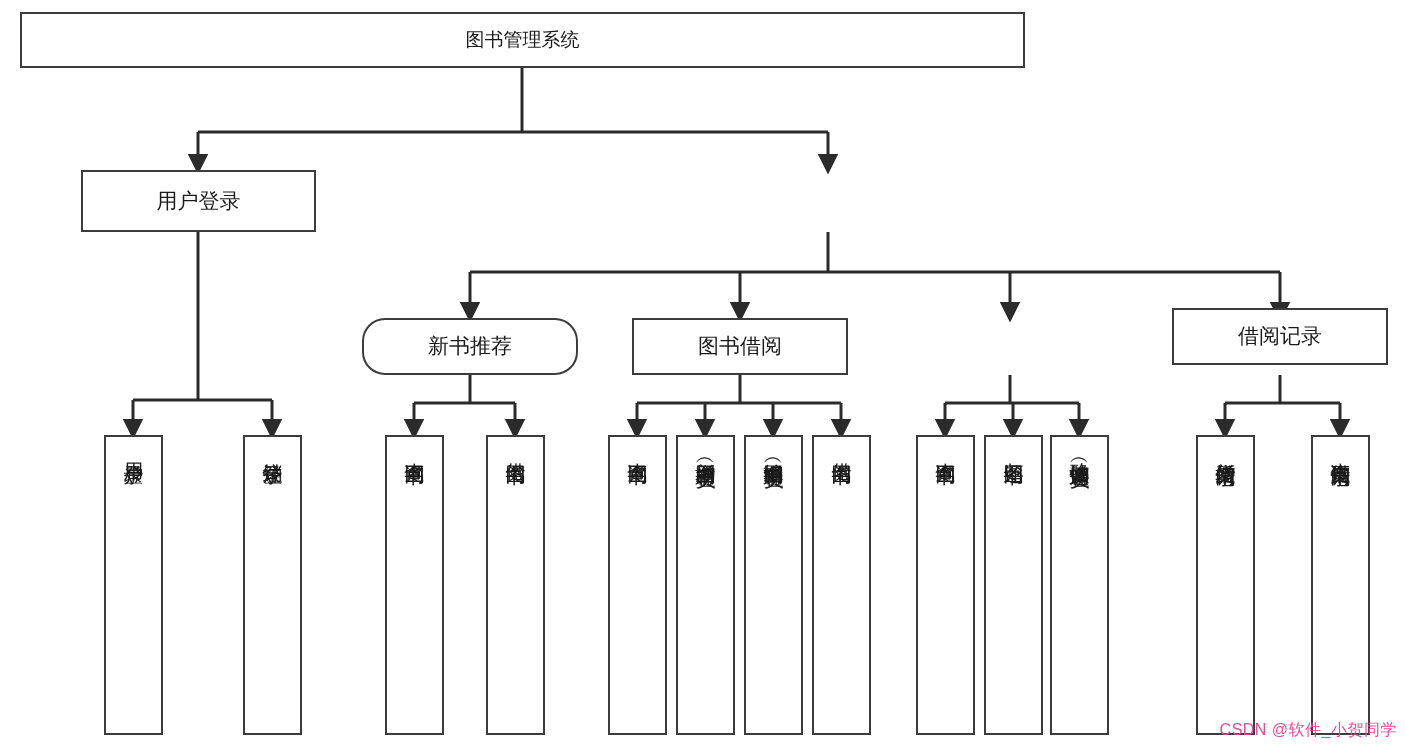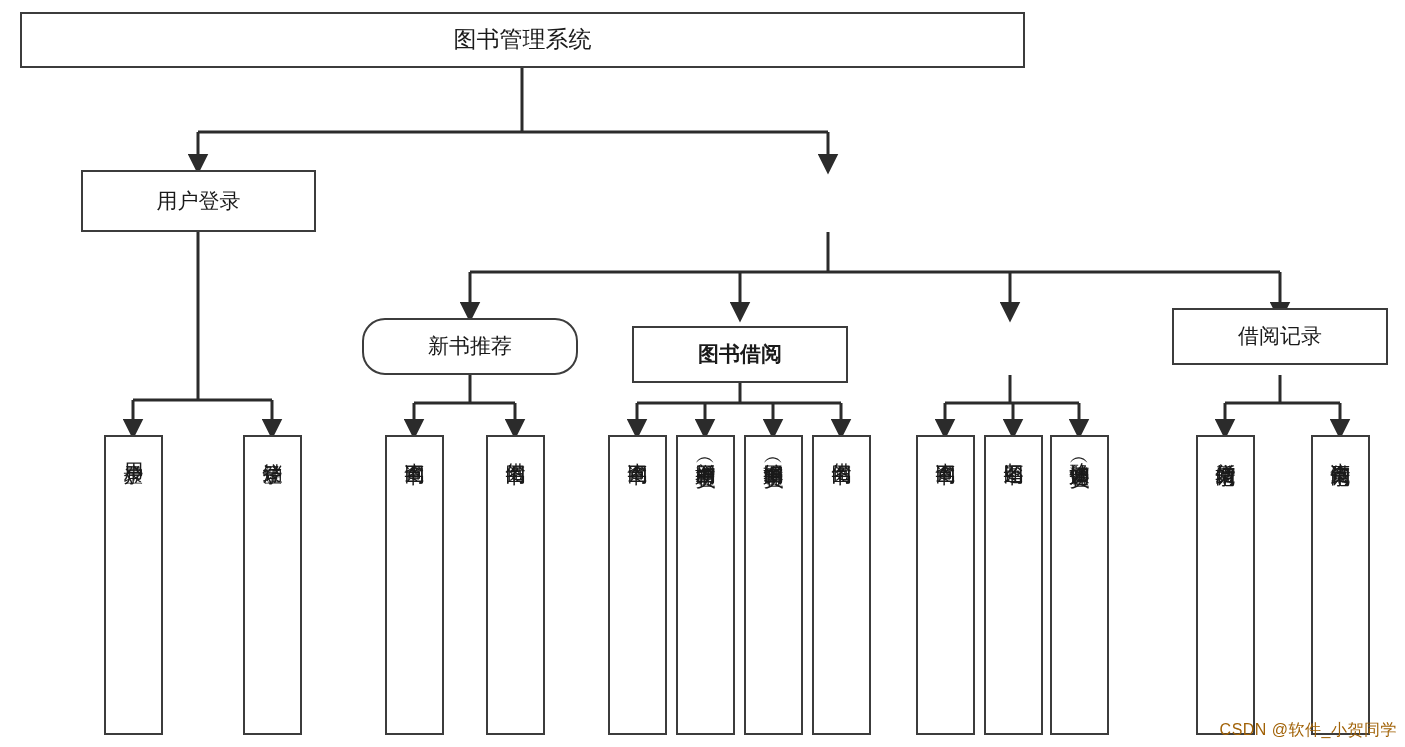--- a/index.html
+++ b/index.html
@@ -35,21 +35,21 @@
     z-index:2;
   }
   .node .label{
     display:block;
     text-align:center;
     line-height:1.18;
     white-space:pre-line;
   }
   
   .node.root{
-    font-size:23px;
+    font-size:19px;
   }
   
   .node.branch{
     font-size:21px;
   }
   
   .node.leaf{
     font-size:20px;
     padding:10px 0 0 0;
     align-items:flex-start;
@@ -60,21 +60,21 @@
     letter-spacing:1px;
     line-height:1.05;
     white-space:nowrap;
   }
   
   #watermark{
     position:absolute;
     right:8px;
     bottom:6px;
     font-size:16px;
-    color:#a16207;
+    color:#ec4899;
     letter-spacing:0.5px;
     z-index:3;
     user-select:none;
   }
 </style>
 </head>
 <body>
 
 <div id="diagram">
 
@@ -134,21 +134,21 @@
     <span class="label">图书管理系统</span>
   </div>
 
   <div class="node branch" style="left:81px;top:170px;width:235px;height:62px;">
     <span class="label">用户登录</span>
   </div>
 
   <div class="node branch" style="left:362px;top:318px;width:216px;height:57px;border-radius:23px;">
     <span class="label">新书推荐</span>
   </div>
-  <div class="node branch" style="left:632px;top:326px;width:216px;height:57px;font-weight:bold;">
+  <div class="node branch" style="left:632px;top:318px;width:216px;height:57px;">
     <span class="label">图书借阅</span>
   </div>
   <div class="node branch" style="left:1172px;top:308px;width:216px;height:57px;">
     <span class="label">借阅记录</span>
   </div>
 
   <div class="node leaf" style="left:104px;top:435px;width:59px;height:300px;">
     <span class="label">用户登录</span>
   </div>
   <div class="node leaf" style="left:243px;top:435px;width:59px;height:300px;">

